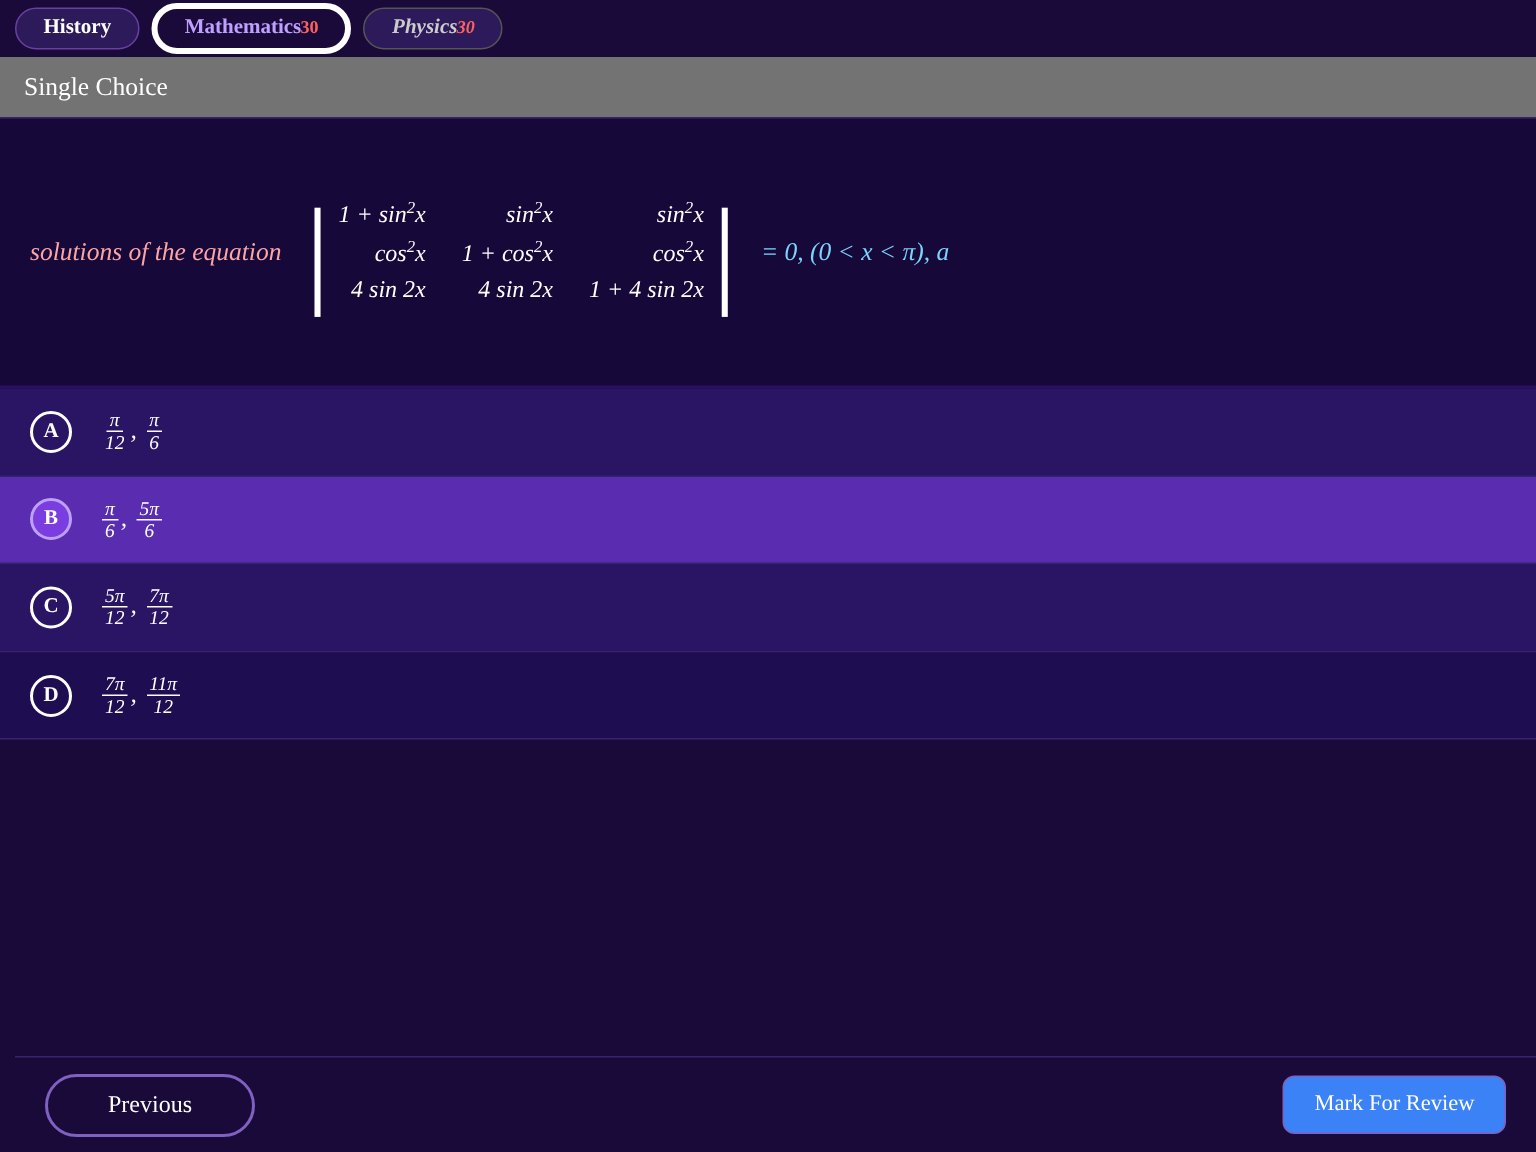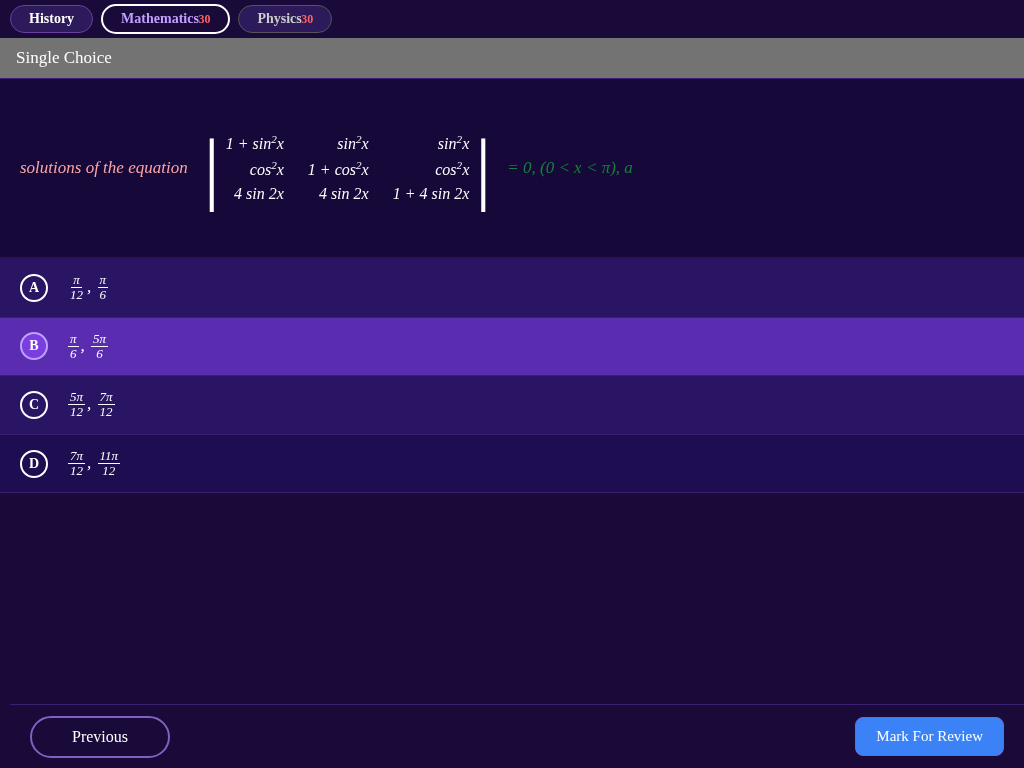--- a/index.html
+++ b/index.html
@@ -32,28 +32,29 @@
       cursor: pointer;
     }
 
     .nav-tab.history {
       background: #2d1a5a;
       border: 1px solid #6a3fa0;
     }
 
     .nav-tab.mathematics {
       background: transparent;
-      border: 2px solid #ffffff;
+      border: 4px solid #ffffff;
       color: #c0a0ff;
     }
 
     .nav-tab.physics {
       background: #2d1a5a;
       border: 1px solid #555;
       color: #ccc;
+      font-style: italic;
     }
 
     .nav-badge {
       font-size: 12px;
       color: #ff6060;
       margin-left: -4px;
     }
 
     
     .section-label {
@@ -108,21 +109,21 @@
       font-style: italic;
     }
 
     .matrix-cell {
       text-align: right;
       white-space: nowrap;
     }
 
     .equals-part {
       font-size: 17px;
-      color: #15803d;
+      color: #7dd3fc;
       white-space: nowrap;
       font-style: italic;
     }
 
     
     .options-container {
       display: flex;
       flex-direction: column;
     }
 

